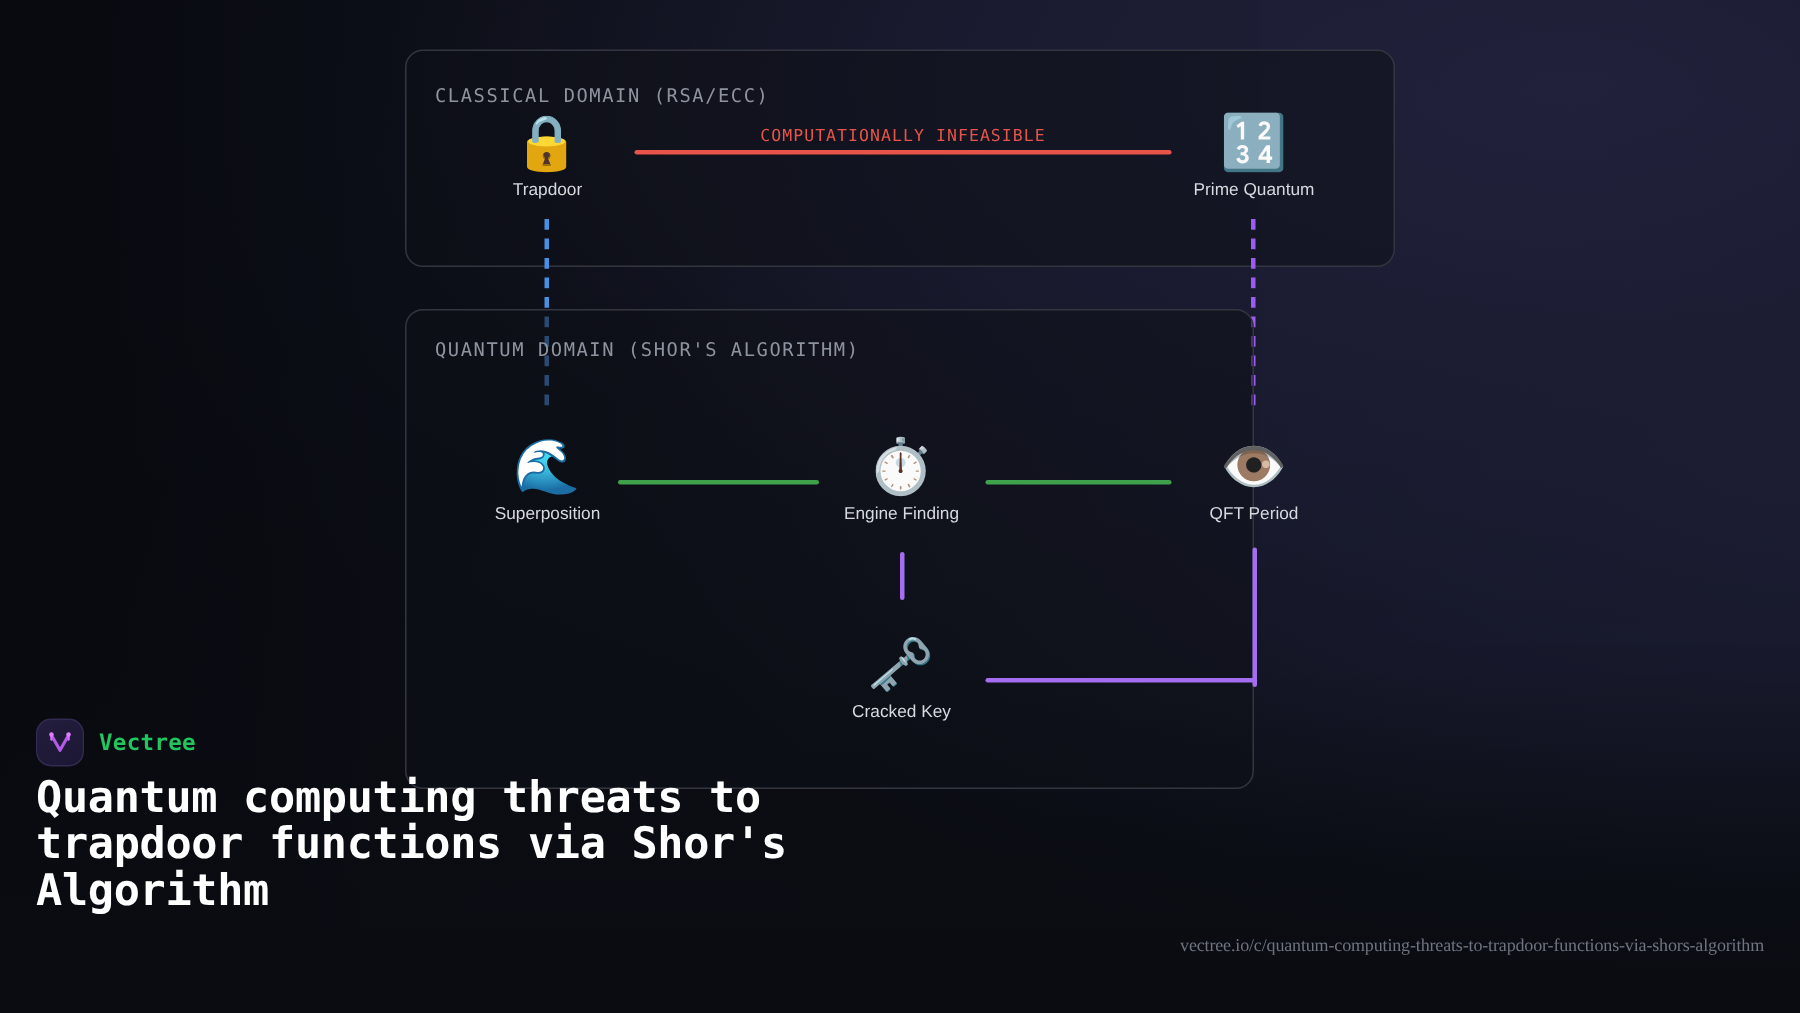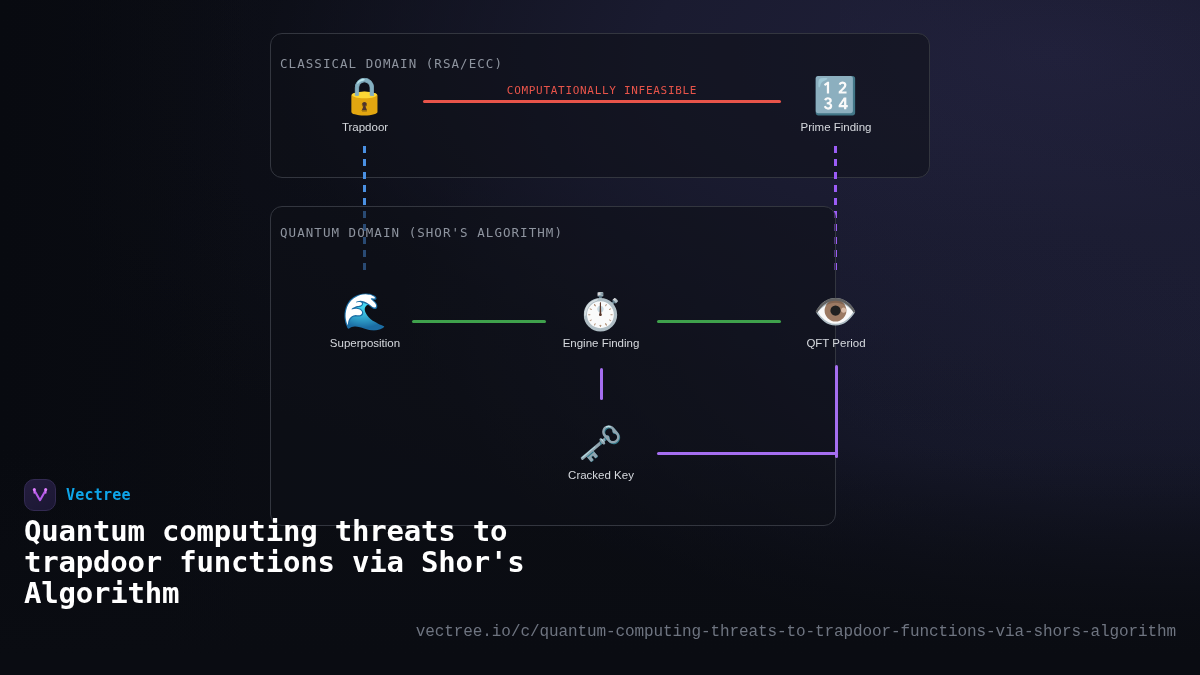--- a/index.html
+++ b/index.html
@@ -37,21 +37,21 @@
     position:absolute;
     border:1px solid #33363f;
     border-radius:12px;
     background:rgba(14,16,24,0.55);
   }
   #panel-classical{ left:270px; top:33px; width:660px; height:145px; }
   #panel-quantum  { left:270px; top:206px; width:566px; height:320px; }
 
   .panel-title{
     position:absolute;
-    left:9px;
+    left:19px;
     font-size:12.5px;
     letter-spacing:1.05px;
     color:#8e949f;
     font-family:"DejaVu Sans Mono", monospace;
     white-space:nowrap;
   }
   #panel-classical .panel-title{ top:22px; }
   #panel-quantum  .panel-title{ top:18px; }
 
   
@@ -100,37 +100,37 @@
     position:absolute; left:24px; top:479px;
     display:flex; align-items:center; gap:10px;
   }
   #brand-mark{
     width:32px; height:32px; border-radius:10px;
     background:linear-gradient(145deg,#241d3e 0%, #1b1733 100%);
     border:1px solid #332a52;
     display:flex; align-items:center; justify-content:center;
   }
   #brand-name{
-    font-size:15px; font-weight:bold; color:#0ea5e9;
+    font-size:15px; font-weight:bold; color:#22c55e;
     font-family:"DejaVu Sans Mono", monospace;
     letter-spacing:0.2px;
   }
   #headline{
     position:absolute; left:24px; top:516px; width:520px;
     font-family:"DejaVu Sans Mono", monospace;
     font-weight:bold;
     font-size:29px;
     line-height:31px;
     color:#ffffff;
     letter-spacing:-0.2px;
   }
   #footer-url{
     position:absolute; right:24px; top:623px;
-    font-family:Liberation Mono, monospace;
-    font-size:16px;
+    font-family:Liberation Serif, serif;
+    font-size:12px;
     color:#6e7480;
     letter-spacing:-0.1px;
   }
 </style>
 </head>
 <body>
 
 <div id="bg-base"></div>
 <div id="bg-left-wash"></div>
 <div id="bg-sheen"></div>
@@ -144,21 +144,21 @@
     <div class="edge-h" style="left:152px; top:66px; width:358px; background:#e8544a;"></div>
     <div class="edge-label" style="left:331px; top:50px; color:#e8544a;">COMPUTATIONALLY INFEASIBLE</div>
 
     <div class="node" style="left:94px; top:40px;">
       <span class="glyph">🔒</span>
       <span class="nlabel">Trapdoor</span>
     </div>
 
     <div class="node" style="left:565px; top:40px;">
       <span class="glyph">🔢</span>
-      <span class="nlabel">Prime Finding</span>
+      <span class="nlabel">Prime Quantum</span>
     </div>
   </div>
 
   <div class="dashed-v" style="left:363px; top:146px; height:126px; color:#4a90e2;"></div>
   <div class="dashed-v" style="left:834px; top:146px; height:126px; color:#9b5cf6;"></div>
 
   <div class="panel" id="panel-quantum">
     <div class="panel-title">QUANTUM DOMAIN (SHOR'S ALGORITHM)</div>
 
     <div class="edge-h" style="left:141px; top:113px; width:134px; background:#3fa14c;"></div>

